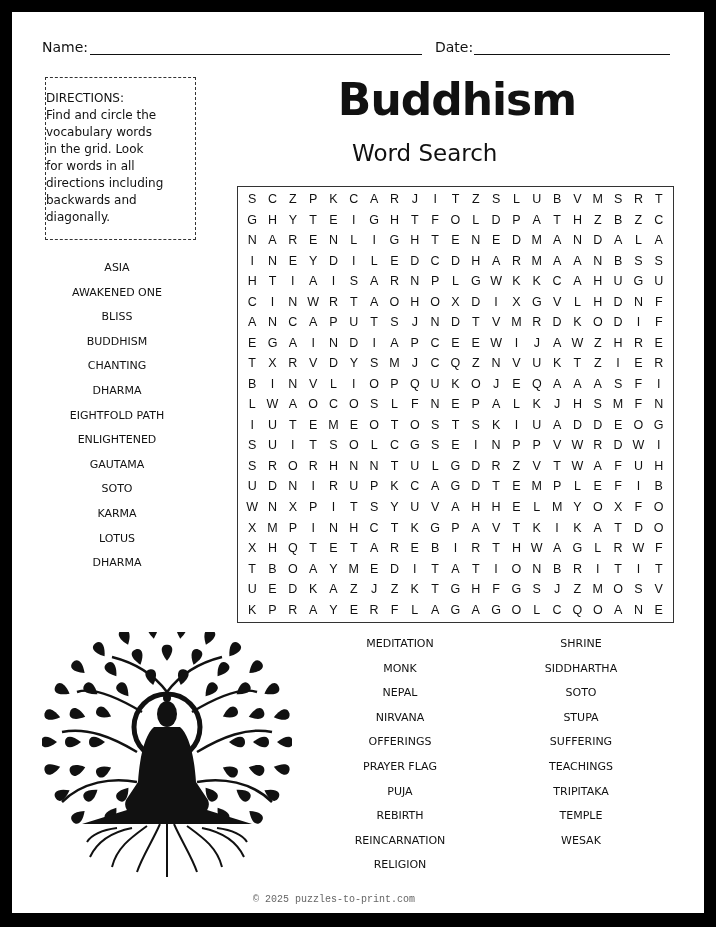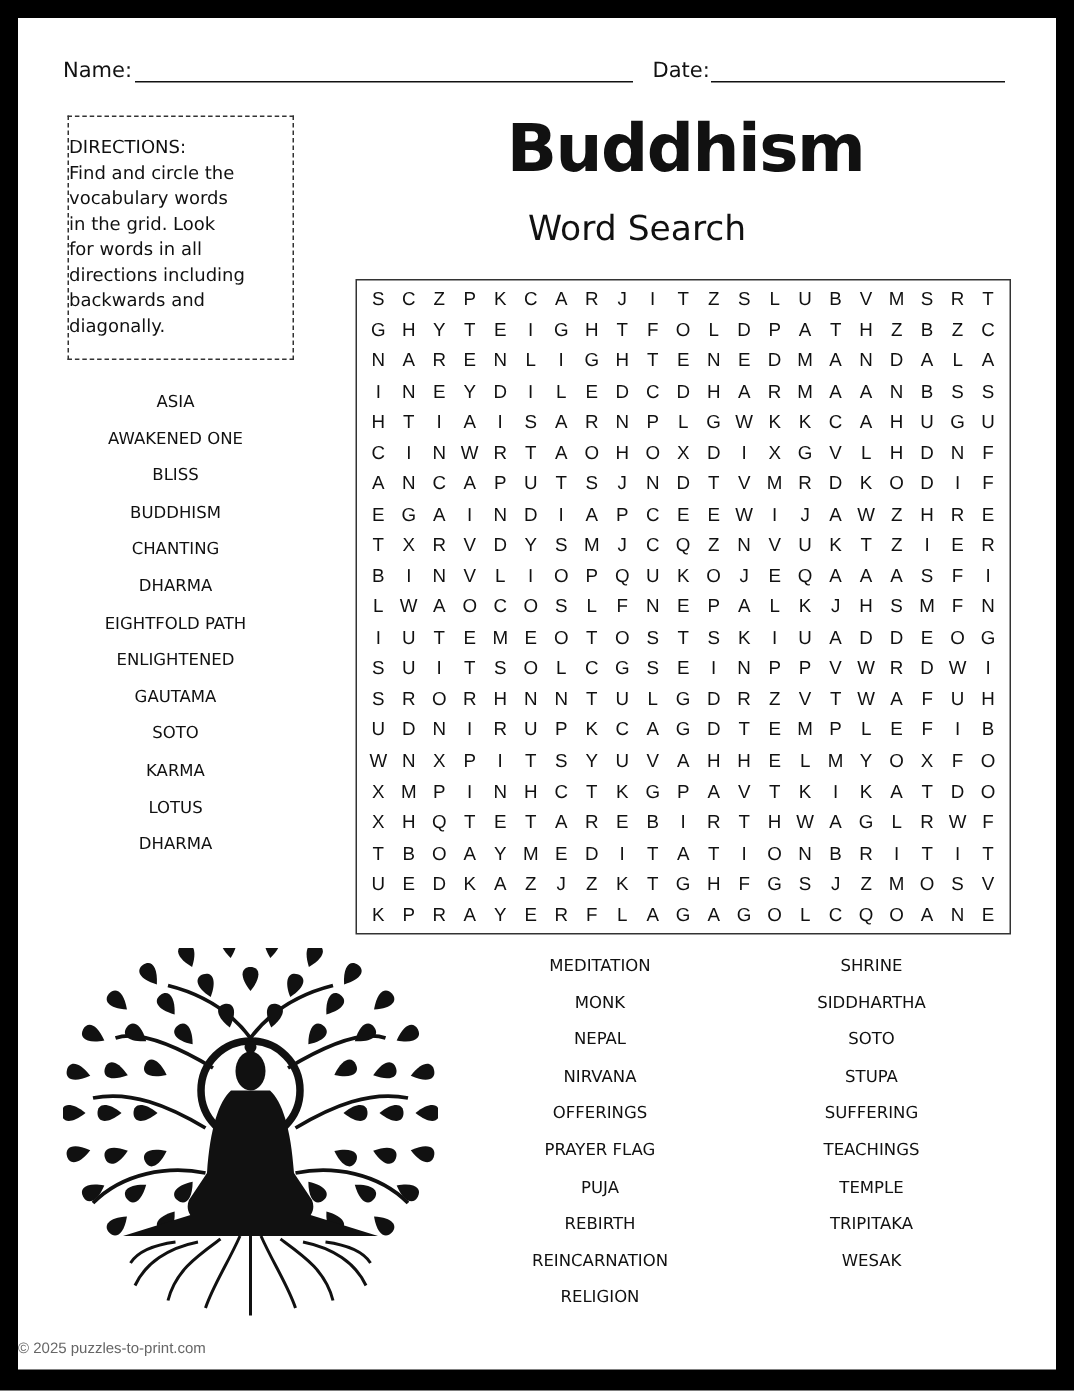--- a/index.html
+++ b/index.html
@@ -88,22 +88,22 @@
     .wl-mid  { left: 318px; top: 620px; width: 140px; }
     .wl-right{ left: 505px; top: 620px; width: 128px; }
     .illustration {
       position: absolute;
       left: 30px; top: 620px;
       width: 250px; height: 250px;
     }
     .footer {
       position: absolute;
       left: 0; top: 882px; width: 644px;
-      text-align: left;
-      font-family: Liberation Sans, sans-serif;
+      text-align: center;
+      font-family: Liberation Mono, monospace;
       font-size: 10px;
       color: #666;
     }
   </style>
 </head>
 <body>
 
 <div class="page">
 
   <div class="header-line">
@@ -640,22 +640,22 @@
       <div class="word">REINCARNATION</div>
       <div class="word">RELIGION</div>
     </div>
   <div class="wordlist wl-right" id="wl-right">
       <div class="word">SHRINE</div>
       <div class="word">SIDDHARTHA</div>
       <div class="word">SOTO</div>
       <div class="word">STUPA</div>
       <div class="word">SUFFERING</div>
       <div class="word">TEACHINGS</div>
+      <div class="word">TRIPITAKA</div>
       <div class="word">TEMPLE</div>
-      <div class="word">TRIPITAKA</div>
       <div class="word">WESAK</div>
     </div>
 
   <div class="illustration">
     <svg width="250" height="250" viewBox="0 0 250 250" xmlns="http://www.w3.org/2000/svg">
       <g fill="#111" stroke="#111">
 
         <circle cx="125" cy="95" r="33" fill="none" stroke-width="5"></circle>
 
         <path d="M125 60 C110 40, 90 30, 70 25 M125 60 C140 40, 160 30, 180 25 M95 120 C70 105, 45 95, 20 100 M155 120 C180 105, 205 95, 230 100 M95 150 C70 145, 40 150, 20 170 M155 150 C180 145, 210 150, 230 170 M100 80 C75 65, 50 55, 35 60 M150 80 C175 65, 200 55, 215 60" fill="none" stroke-width="2.5"></path>

